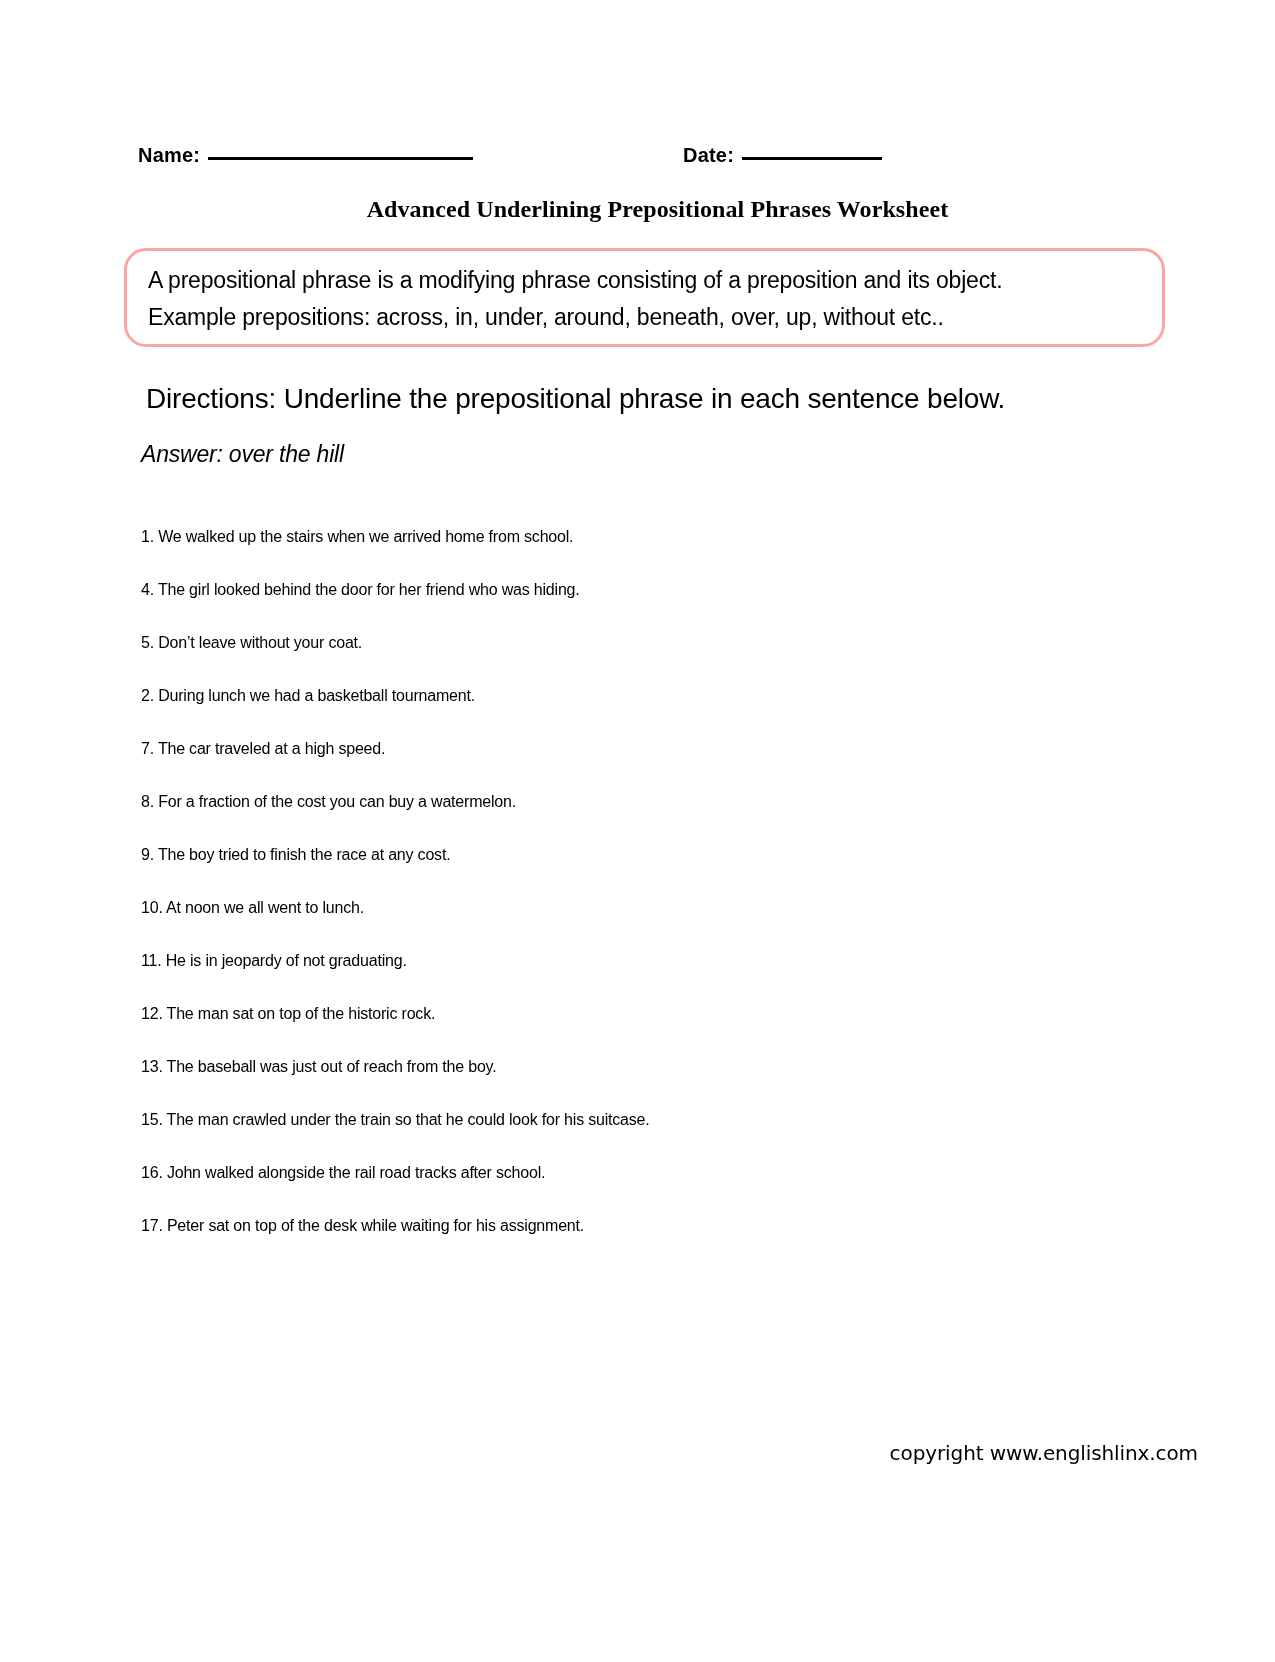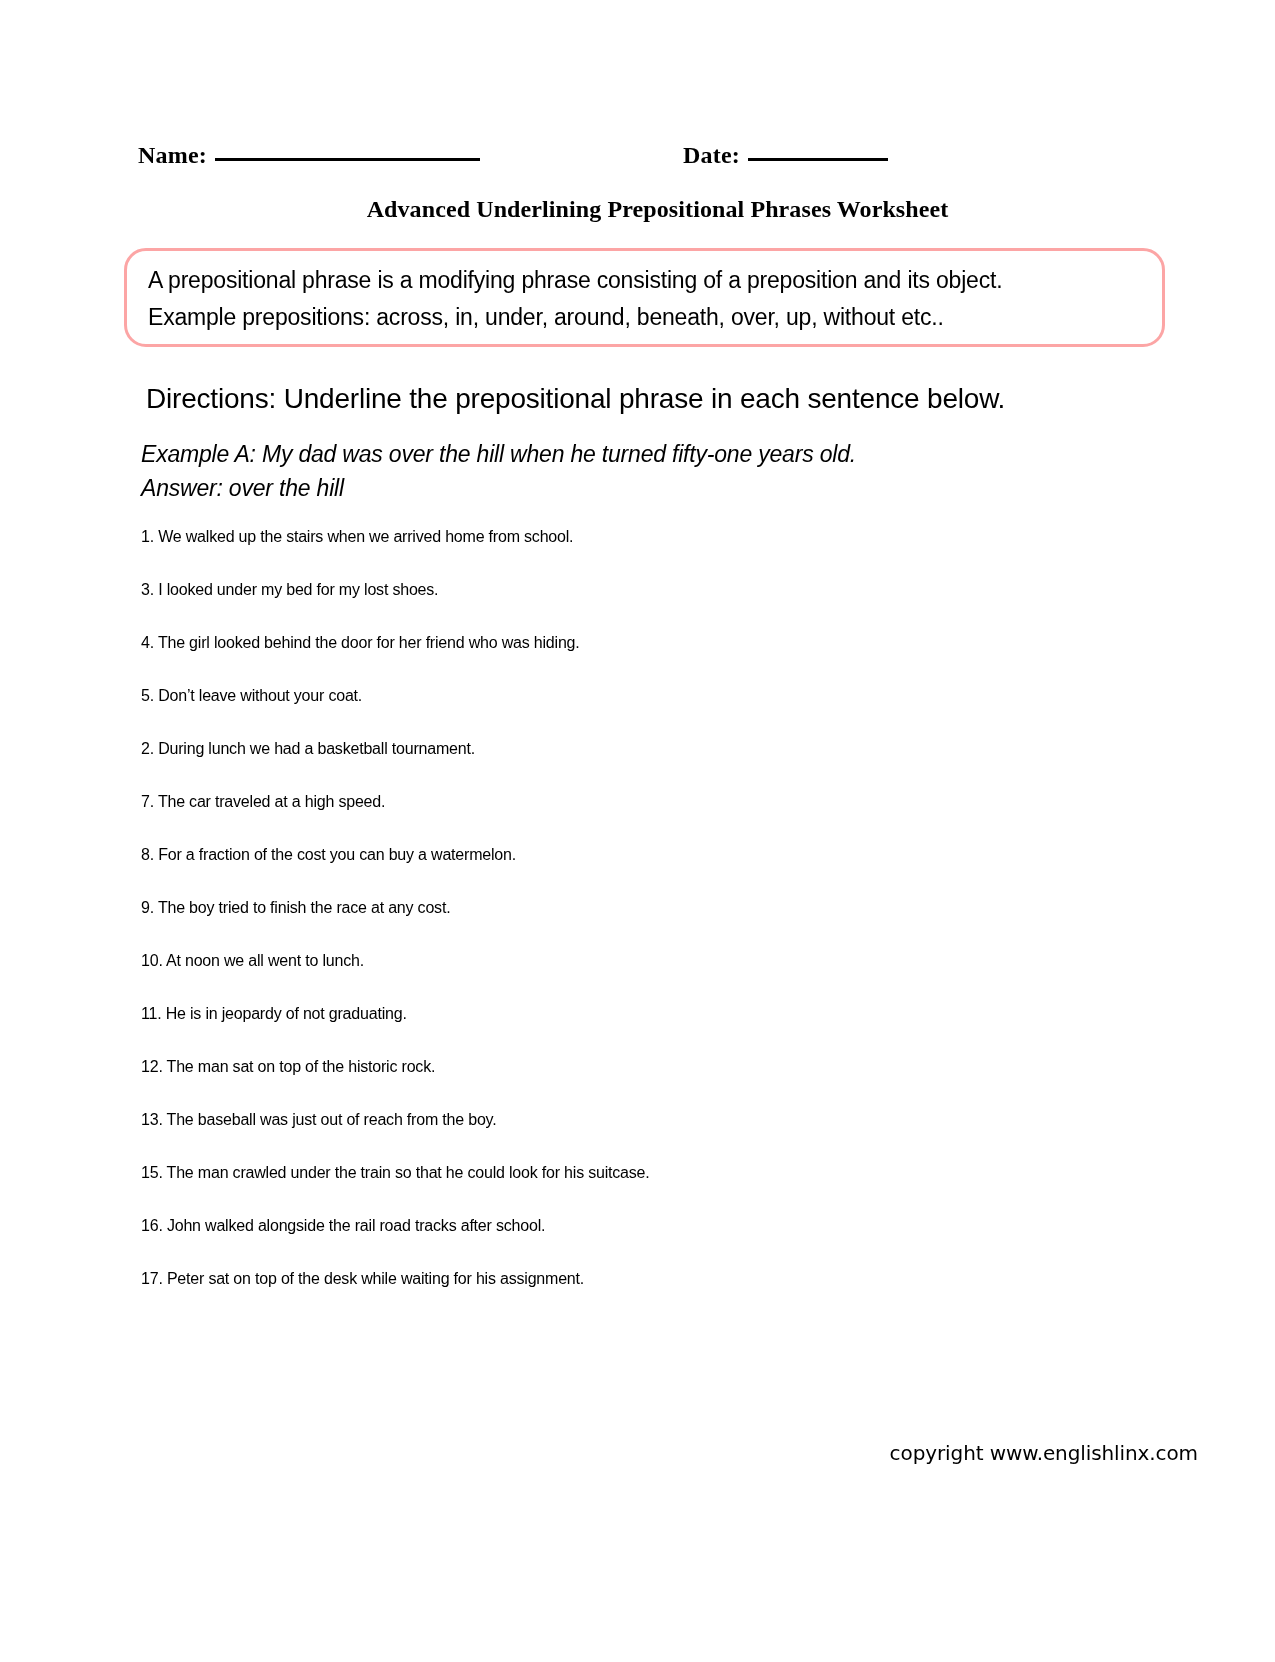--- a/index.html
+++ b/index.html
@@ -40,23 +40,23 @@
     align-items: baseline;
   }
   .date-group {
     position: absolute;
     left: 545px;
     top: 0;
     display: flex;
     align-items: baseline;
   }
   .field-label {
-    font-family: Liberation Serif, serif;
+    font-family: Liberation Sans, sans-serif;
     font-weight: bold;
-    font-size: 24px;
+    font-size: 20px;
     line-height: 30px;
     letter-spacing: 0.2px;
     white-space: nowrap;
     text-align: right;
   }
   .field-rule {
     display: inline-block;
     height: 0;
     border-bottom: 3px solid #000;
     margin-left: 8px;
@@ -180,27 +180,25 @@
   <div class="definition-box">
     <div class="definition-lines">
       <div class="definition-line">A prepositional phrase is a modifying phrase consisting of a preposition and its object.</div>
       <div class="definition-line">Example prepositions: across, in, under, around, beneath, over, up, without etc..</div>
     </div>
   </div>
 
   <div class="directions">Directions: Underline the prepositional phrase in each sentence below.</div>
 
   <div class="example-block">
-    <div class="example-line">Example A: My dad was over the hill when he turned fifty-one years old.</div>
     <div class="example-line">Answer: over the hill</div>
   </div>
 
   <div class="questions">
     <div class="question-item">1. We walked up the stairs when we arrived home from school.</div>
-    <div class="question-item">3. I looked under my bed for my lost shoes.</div>
     <div class="question-item">4. The girl looked behind the door for her friend who was hiding.</div>
     <div class="question-item">5. Don’t leave without your coat.</div>
     <div class="question-item">2. During lunch we had a basketball tournament.</div>
     <div class="question-item">7. The car traveled at a high speed.</div>
     <div class="question-item">8. For a fraction of the cost you can buy a watermelon.</div>
     <div class="question-item">9. The boy tried to finish the race at any cost.</div>
     <div class="question-item">10. At noon we all went to lunch.</div>
     <div class="question-item">11. He is in jeopardy of not graduating.</div>
     <div class="question-item">12. The man sat on top of the historic rock.</div>
     <div class="question-item">13. The baseball was just out of reach from the boy.</div>

